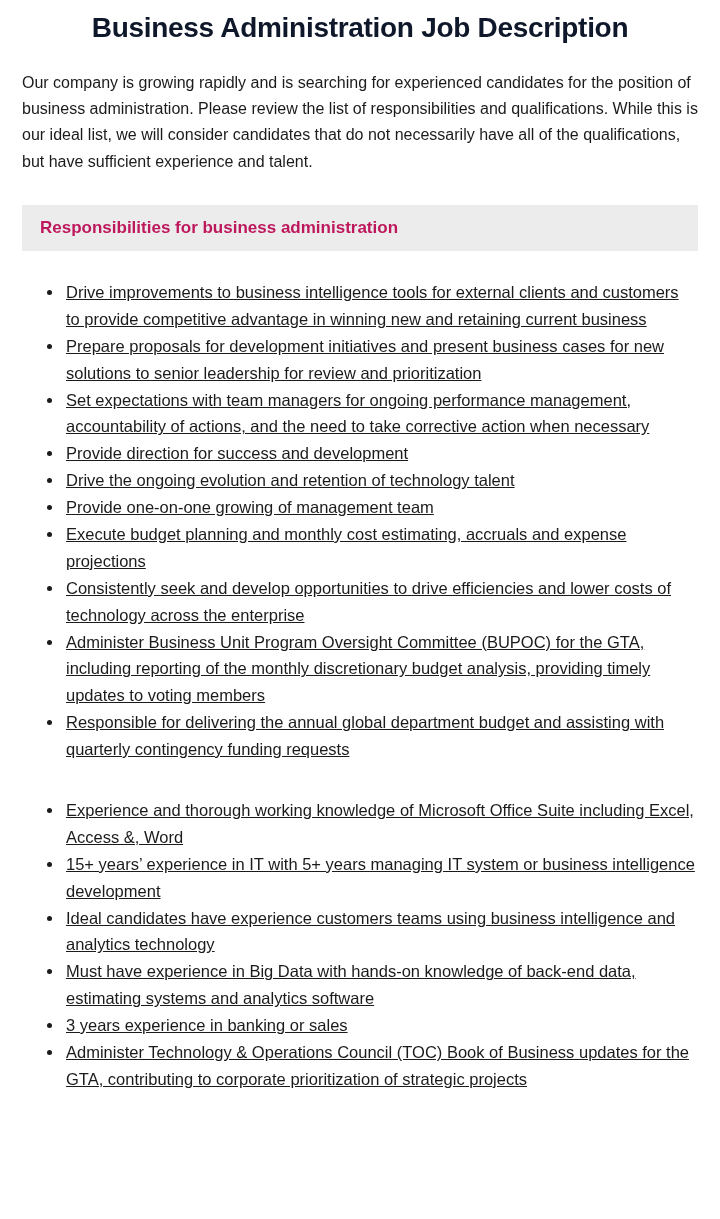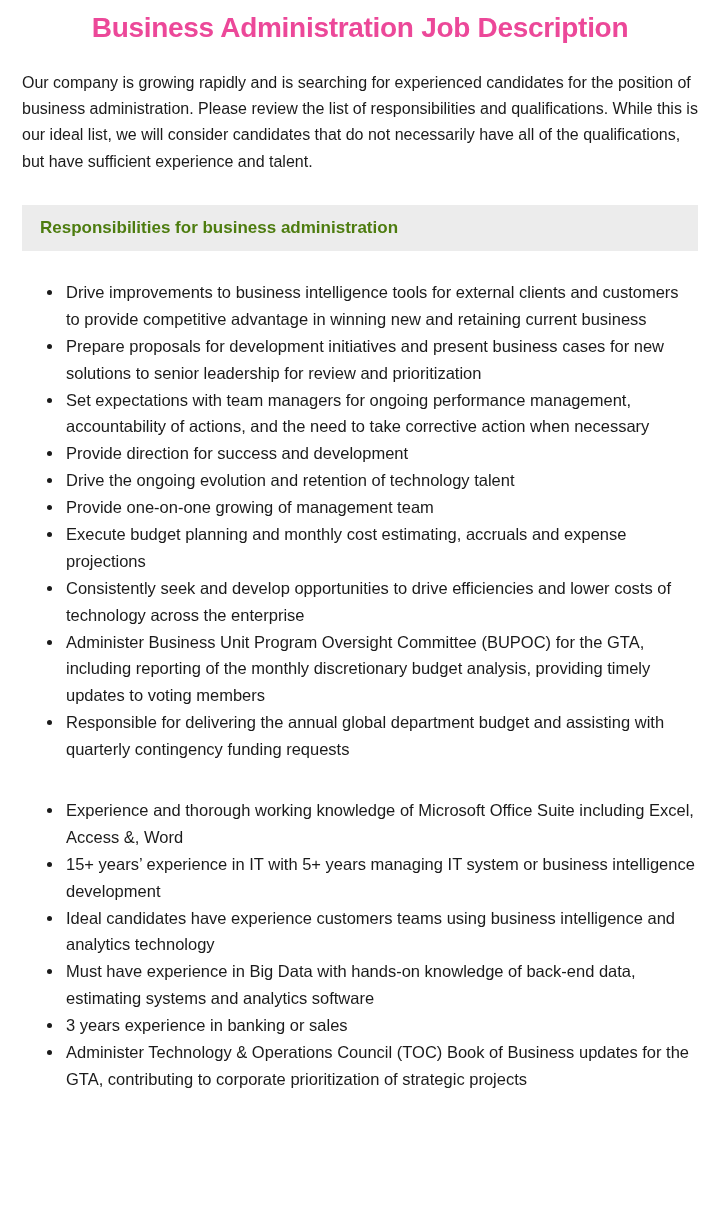--- a/index.html
+++ b/index.html
@@ -16,39 +16,40 @@
   }
   .doc {
     padding: 6px 22px 40px 22px;
   }
   h1.page-title {
     font-size: 28px;
     font-weight: 700;
     text-align: center;
     margin: 6px 0 26px 0;
     letter-spacing: -0.3px;
-    color: #ec4899;
+    color: #0f172a;
   }
   p.intro {
     font-size: 16px;
     line-height: 1.64;
     margin: 0 0 30px 0;
   }
   .section-header {
     background: #ececec;
     font-size: 17px;
     font-weight: 700;
     padding: 13px 18px;
-    color: #4d7c0f;
+    color: #be185d;
   }
   ul.bullet-list {
     margin: 28px 2px 34px 0;
     padding-left: 42px;
     font-size: 16.5px;
     line-height: 1.63;
+    text-decoration: underline;
   }
   ul.bullet-list li {
     margin: 0;
     padding-left: 2px;
   }
   section { margin: 0; }
 </style>
 </head>
 <body>
 

